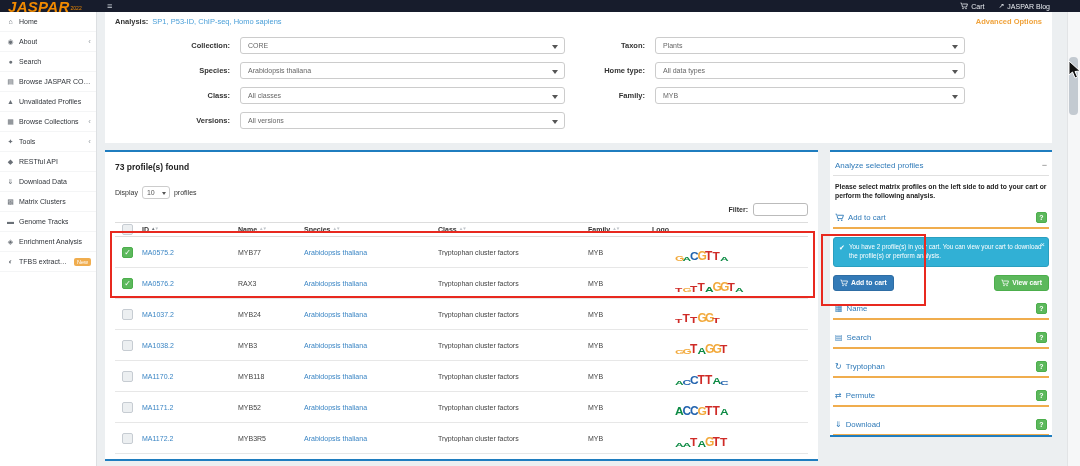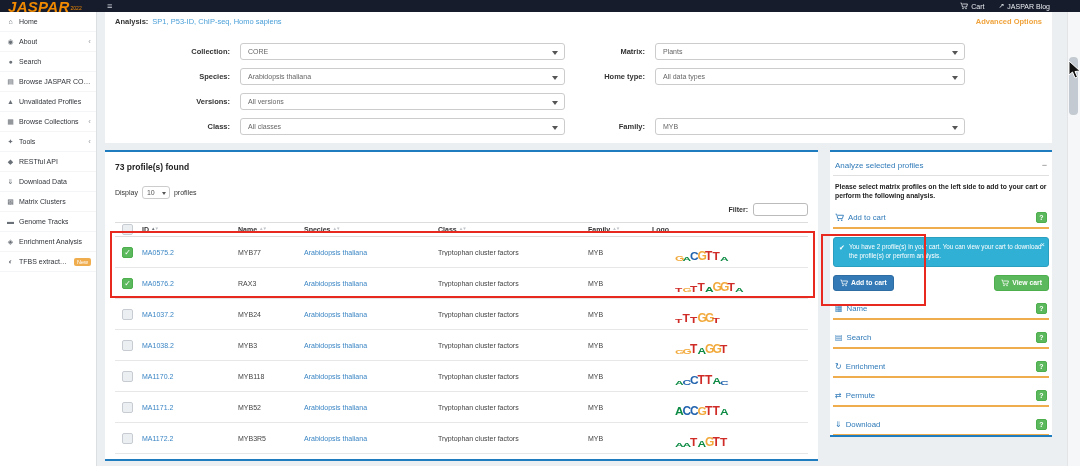--- a/index.html
+++ b/index.html
@@ -31,21 +31,21 @@
   #main { position:absolute; left:97px; top:12px; right:0; bottom:0; background:#eceff1; }
   .panel { position:absolute; background:#fff; }
 
   
   #form-panel { left:8px; top:0; width:947px; height:131px; padding:2px 10px; overflow:hidden;}
   .examples-row { display:flex; align-items:center; height:15px; font-size:7.5px; }
   .examples-label { font-weight:bold; color:#333; }
   #examples-links { color:#4a9fd8; margin-left:4px; }
   .ex-link { color:#4a9fd8; cursor:pointer; }
   .adv-options { margin-left:auto; color:#f0a33c; font-weight:bold; font-size:7.5px; cursor:pointer; }
-  .form-grid { margin-top:14px; }
+  .form-grid { margin-top:8px; }
   .f-row { display:flex; align-items:center; margin-bottom:8px; height:17px; }
   .f-label { font-weight:bold; color:#333; font-size:7.5px; text-align:right; }
   .f-label.left { width:125px; padding-right:10px; }
   .f-label.right { width:90px; padding-right:10px; }
   .sel { position:relative; border:1px solid #ccc; border-radius:3px; background:#fff; height:17px;
     display:flex; align-items:center; padding:0 16px 0 7px; font-size:7px; color:#666; cursor:pointer; }
   .sel.w-l { width:325px; }
   .sel.w-r { width:310px; }
   .caret { position:absolute; right:6px; top:7px; width:0; height:0;
     border-left:3px solid transparent; border-right:3px solid transparent; border-top:4px solid #555; }
@@ -208,54 +208,54 @@
       <span id="examples-links"><span class="ex-link">SP1</span>, <span class="ex-link">P53-ID</span>, <span class="ex-link">ChIP-seq</span>, <span class="ex-link">Homo sapiens</span></span>
       <span class="adv-options">Advanced Options</span>
     </div>
     <div class="form-grid">
         <div class="f-row">
           <span class="f-label left">Collection:</span>
           <span class="sel w-l">
             <span class="sel-text">CORE</span>
             <i class="caret"></i>
           </span>
-          <span class="f-label right">Matrix:</span>
+          <span class="f-label right">Taxon:</span>
           <span class="sel w-r">
             <span class="sel-text">Plants</span>
             <i class="caret"></i>
           </span>
         </div>
         <div class="f-row">
           <span class="f-label left">Species:</span>
           <span class="sel w-l">
             <span class="sel-text">Arabidopsis thaliana</span>
             <i class="caret"></i>
           </span>
           <span class="f-label right">Home type:</span>
           <span class="sel w-r">
             <span class="sel-text">All data types</span>
             <i class="caret"></i>
           </span>
         </div>
         <div class="f-row">
+          <span class="f-label left">Class:</span>
+          <span class="sel w-l">
+            <span class="sel-text">All classes</span>
+            <i class="caret"></i>
+          </span>
+          <span class="f-label right">Family:</span>
+          <span class="sel w-r">
+            <span class="sel-text">MYB</span>
+            <i class="caret"></i>
+          </span>
+        </div>
+        <div class="f-row">
           <span class="f-label left">Versions:</span>
           <span class="sel w-l">
             <span class="sel-text">All versions</span>
-            <i class="caret"></i>
-          </span>
-        </div>
-        <div class="f-row">
-          <span class="f-label left">Class:</span>
-          <span class="sel w-l">
-            <span class="sel-text">All classes</span>
-            <i class="caret"></i>
-          </span>
-          <span class="f-label right">Family:</span>
-          <span class="sel w-r">
-            <span class="sel-text">MYB</span>
             <i class="caret"></i>
           </span>
         </div>
       </div>
   </div>
 
   <div class="panel" id="results-panel">
     <div class="count">73 profile(s) found</div>
     <div class="display-row">
       <span>Display</span>
@@ -484,21 +484,21 @@
           <span class="asec-label">Name</span>
           <span class="qbadge">?</span>
         </div>
         <div class="asec">
           <span class="asec-icon">▤</span>
           <span class="asec-label">Search</span>
           <span class="qbadge">?</span>
         </div>
         <div class="asec">
           <span class="asec-icon">↻</span>
-          <span class="asec-label">Enrichment</span>
+          <span class="asec-label">Tryptophan</span>
           <span class="qbadge">?</span>
         </div>
         <div class="asec">
           <span class="asec-icon">⇄</span>
           <span class="asec-label">Permute</span>
           <span class="qbadge">?</span>
         </div>
         <div class="asec">
           <span class="asec-icon">⇓</span>
           <span class="asec-label">Download</span>

